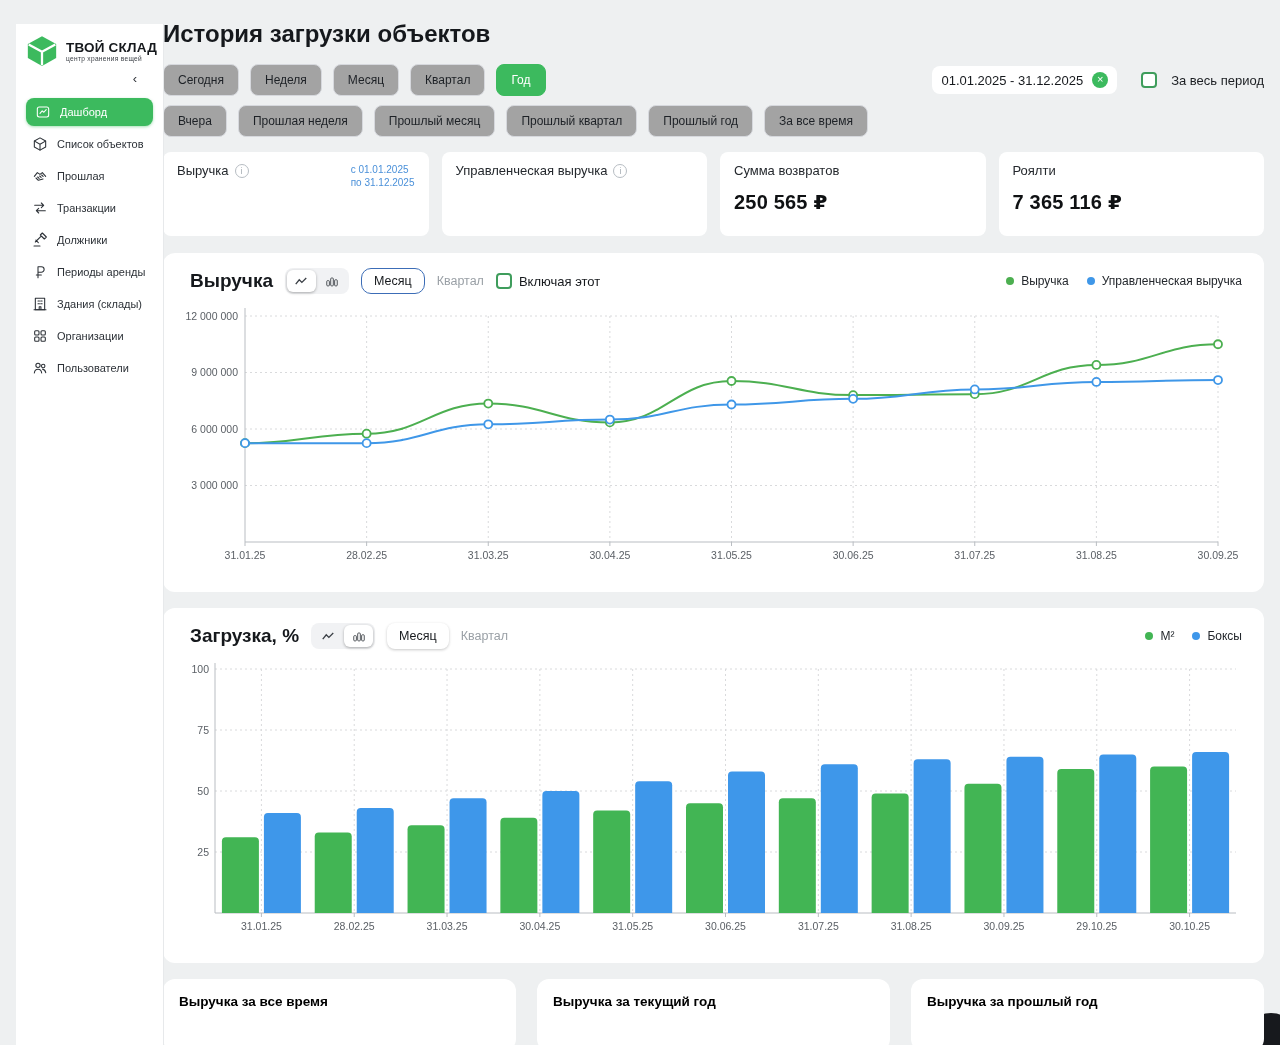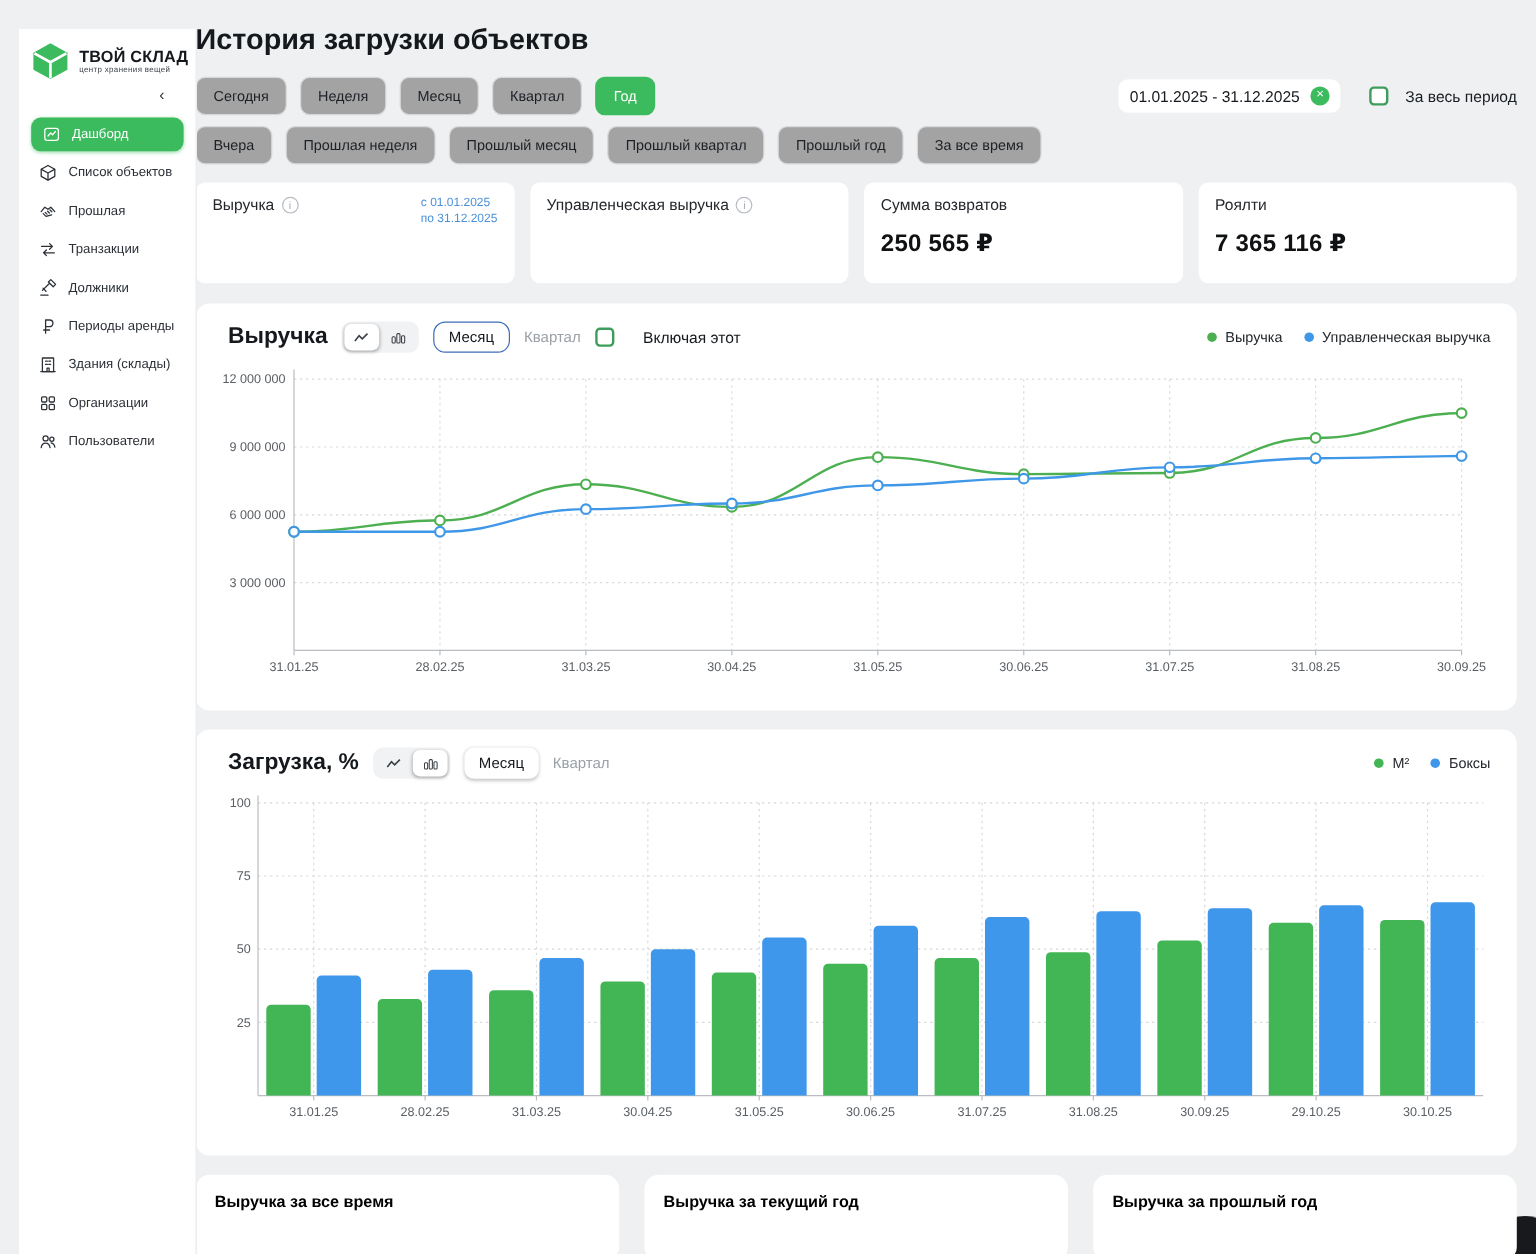--- a/index.html
+++ b/index.html
@@ -40,21 +40,21 @@
 
   .chart-card { background:#fff; border-radius:12px; padding:15px 16px 10px; margin-bottom:16px; }
   .chart-head { display:flex; align-items:center; gap:12px; }
   .chart-title { font-size:19px; font-weight:600; color:#15181c; padding-left:11px; }
   .seg { background:#f1f2f4; border-radius:8px; padding:2px; display:flex; gap:2px; }
   .seg-btn { width:29px; height:22px; border:none; background:transparent; border-radius:6px; display:flex; align-items:center; justify-content:center; cursor:pointer; }
   .seg-btn.active { background:#fff; box-shadow:0 1px 3px rgba(0,0,0,.3); }
   .pill-outline { border:1.5px solid #3c6db7; border-radius:10px; background:#fff; padding:5px 12px; font-size:12.5px; font-weight:500; color:#16191d; cursor:pointer; font-family:inherit; }
   .pill-white { border:none; border-radius:8px; background:#fff; box-shadow:0 1px 3px rgba(0,0,0,.22); padding:6px 12px; font-size:12.5px; font-weight:500; color:#16191d; cursor:pointer; font-family:inherit; }
   .quarter-btn { border:none; background:none; font-size:12.5px; color:#9aa0a6; cursor:pointer; font-family:inherit; }
-  .include { display:flex; align-items:center; gap:24px; font-size:13px; font-weight:500; color:#16191d; cursor:pointer; }
+  .include { display:flex; align-items:center; gap:7px; font-size:13px; font-weight:500; color:#16191d; cursor:pointer; }
   .legend { margin-left:auto; display:flex; align-items:center; gap:7px; font-size:12px; color:#24282d; padding-right:6px; }
   .dot { width:8px; height:8px; border-radius:50%; flex:none; }
   .legend .gap { width:4px; }
   svg.chart { display:block; margin-top:8px; }
   .tick { font-family:"Liberation Sans",sans-serif; font-size:10.5px; fill:#5b6066; }
 
   .bottom-cards { display:flex; gap:21px; }
   .bcard { flex:1; background:#fff; border-radius:12px; height:72px; padding:15px 16px; }
   .bcard h3 { font-size:13.5px; font-weight:700; color:#000000; }
 

